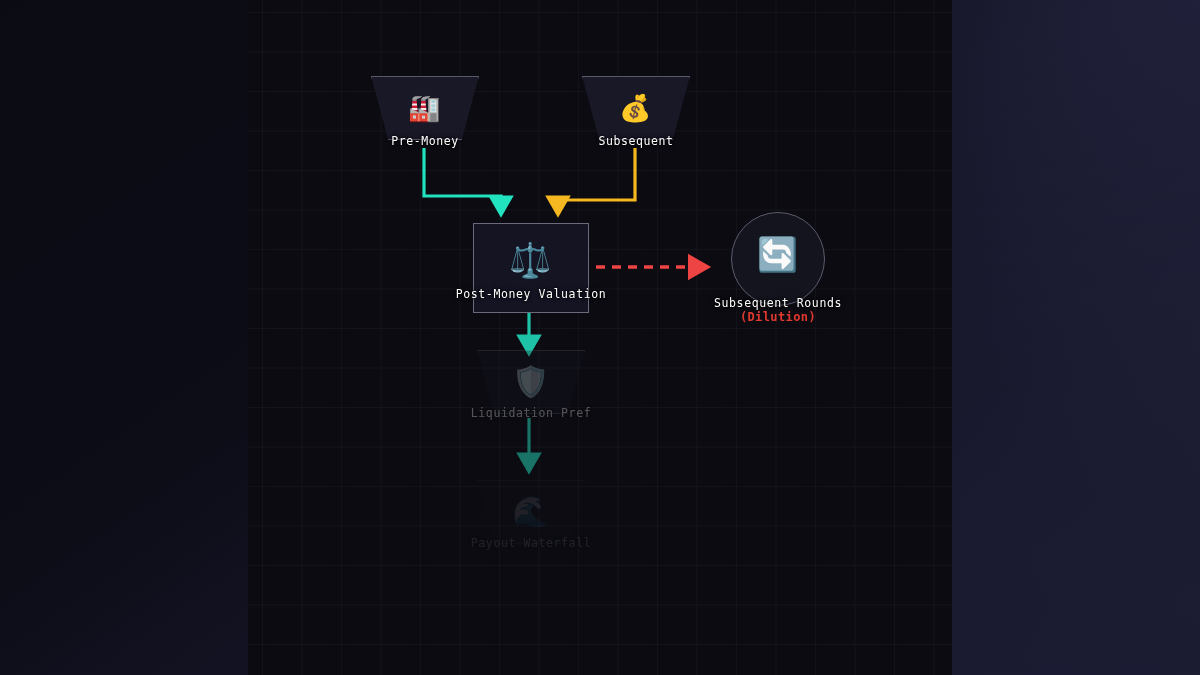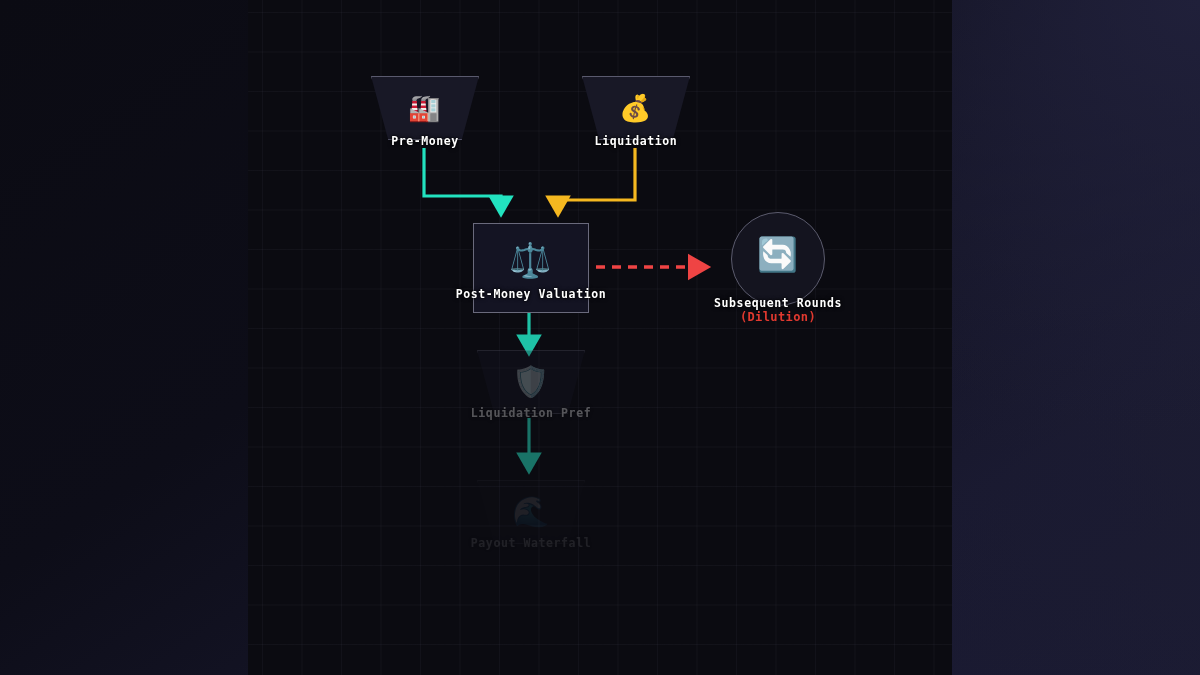--- a/index.html
+++ b/index.html
@@ -82,21 +82,21 @@
   .node-emoji {
     font-family: "DejaVu Sans", sans-serif;
     line-height: 1;
     user-select: none;
   }
   .node-label {
     position: absolute;
     white-space: nowrap;
     color: #ffffff;
     font-size: 11.5px;
-    font-weight: 700;
+    font-weight: 400;
     letter-spacing: 0.6px;
     text-shadow: 0 0 4px #000, 0 0 2px #000;
   }
   .node-sublabel {
     position: absolute;
     white-space: nowrap;
     color: #e0392f;
     font-size: 12px;
     font-weight: 700;
     letter-spacing: 0.4px;
@@ -208,21 +208,21 @@
       <div class="node-shape trapezoid">
         <span class="node-emoji" style="font-size:26px">🏭</span>
       </div>
       <span class="node-label">Pre-Money</span>
     </div>
 
     <div class="node" id="node-investment">
       <div class="node-shape trapezoid">
         <span class="node-emoji" style="font-size:26px">💰</span>
       </div>
-      <span class="node-label">Liquidation</span>
+      <span class="node-label">Subsequent</span>
     </div>
 
     <div class="node" id="node-postmoney">
       <div class="node-shape rect-node">
         <span class="node-emoji" style="font-size:34px; margin-bottom:16px">⚖️</span>
       </div>
       <span class="node-label">Post-Money Valuation</span>
     </div>
 
     <div class="node" id="node-subsequent">

